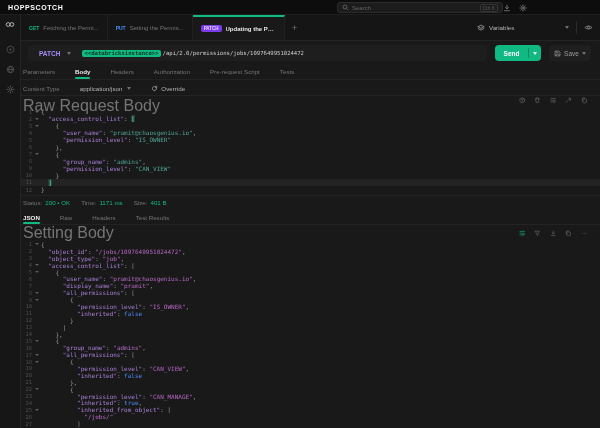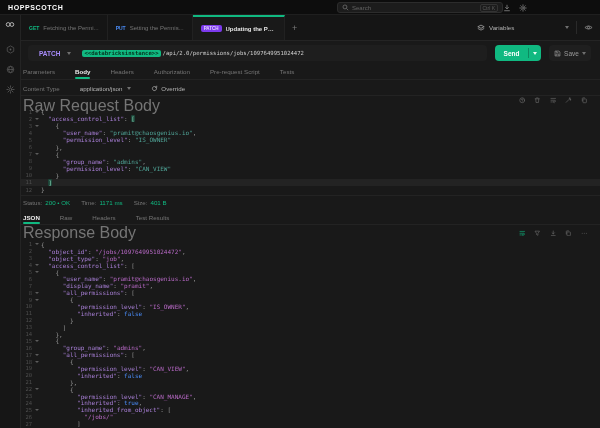--- a/index.html
+++ b/index.html
@@ -342,21 +342,21 @@
   </div>
 
   <div class="resptabs" id="resptabs">
       <div class="rtab active">JSON</div>
       <div class="rtab">Raw</div>
       <div class="rtab">Headers</div>
       <div class="rtab">Test Results</div>
     </div>
 
   <div class="respbodyrow">
-    <span class="lbl">Response Body</span>
+    <span class="lbl">Setting Body</span>
     <div class="row-icons">
       <svg class="ic green" width="6.5" height="6.5" viewBox="0 0 10 10" fill="none" stroke="currentColor" stroke-width="0.9" stroke-linecap="round">
           <path d="M1.5 2.2h7M1.5 5h5.5q1.5 0 1.5 1.3T7 7.6H5.5M1.5 7.6h2.2"></path>
           <path d="M6.3 6.7l-1 .9 1 .9"></path>
         </svg>
       <svg class="ic" width="6.5" height="6.5" viewBox="0 0 10 10" fill="none" stroke="currentColor" stroke-width="0.9" stroke-linejoin="round">
           <path d="M1.5 1.8h7L6.1 5.2v3L3.9 7V5.2Z"></path>
         </svg>
       <svg class="ic" width="6.5" height="6.5" viewBox="0 0 10 10" fill="none" stroke="currentColor" stroke-width="0.9" stroke-linecap="round">
           <path d="M5 1.5v4.3"></path>

